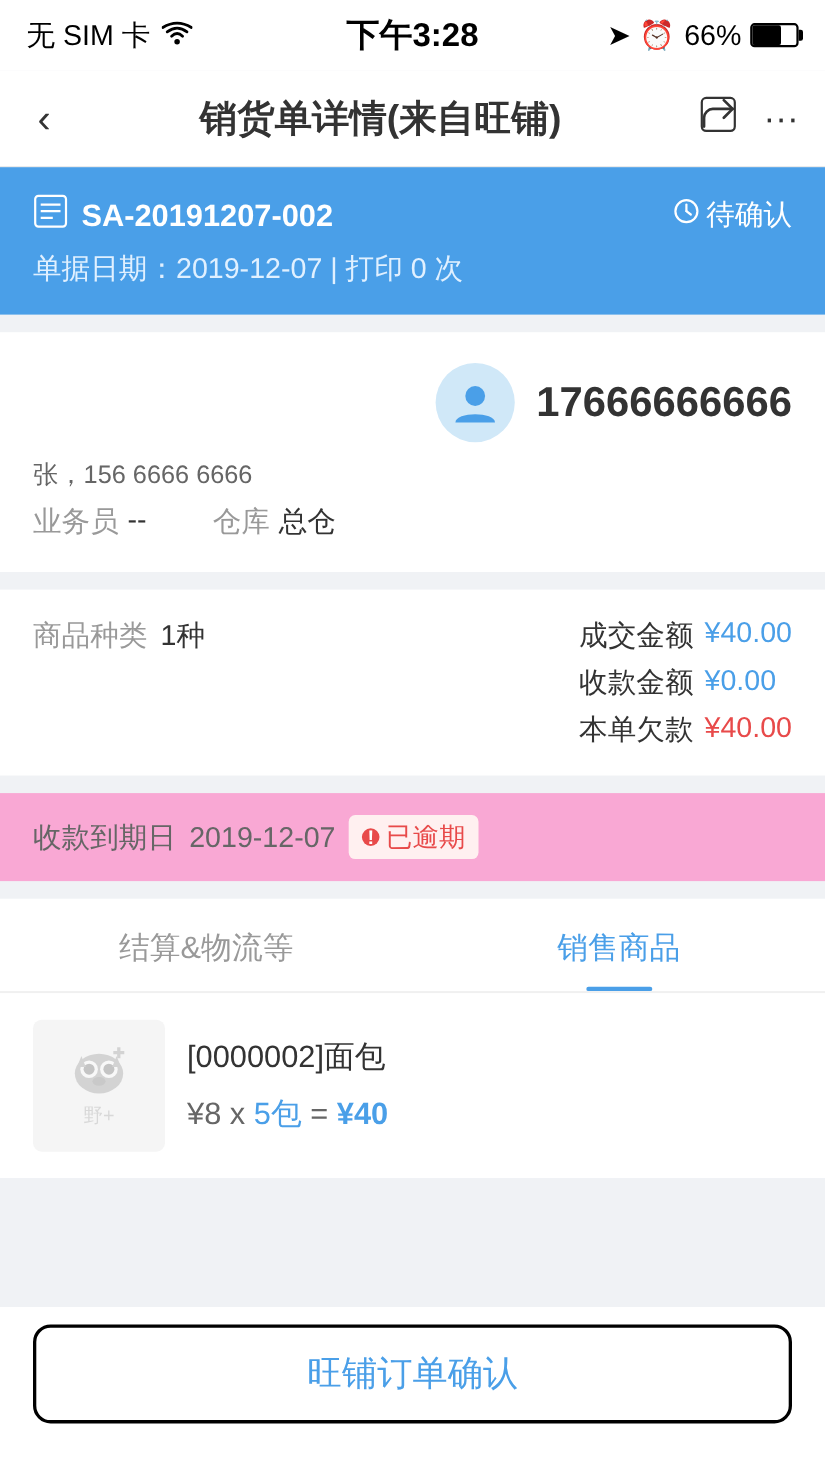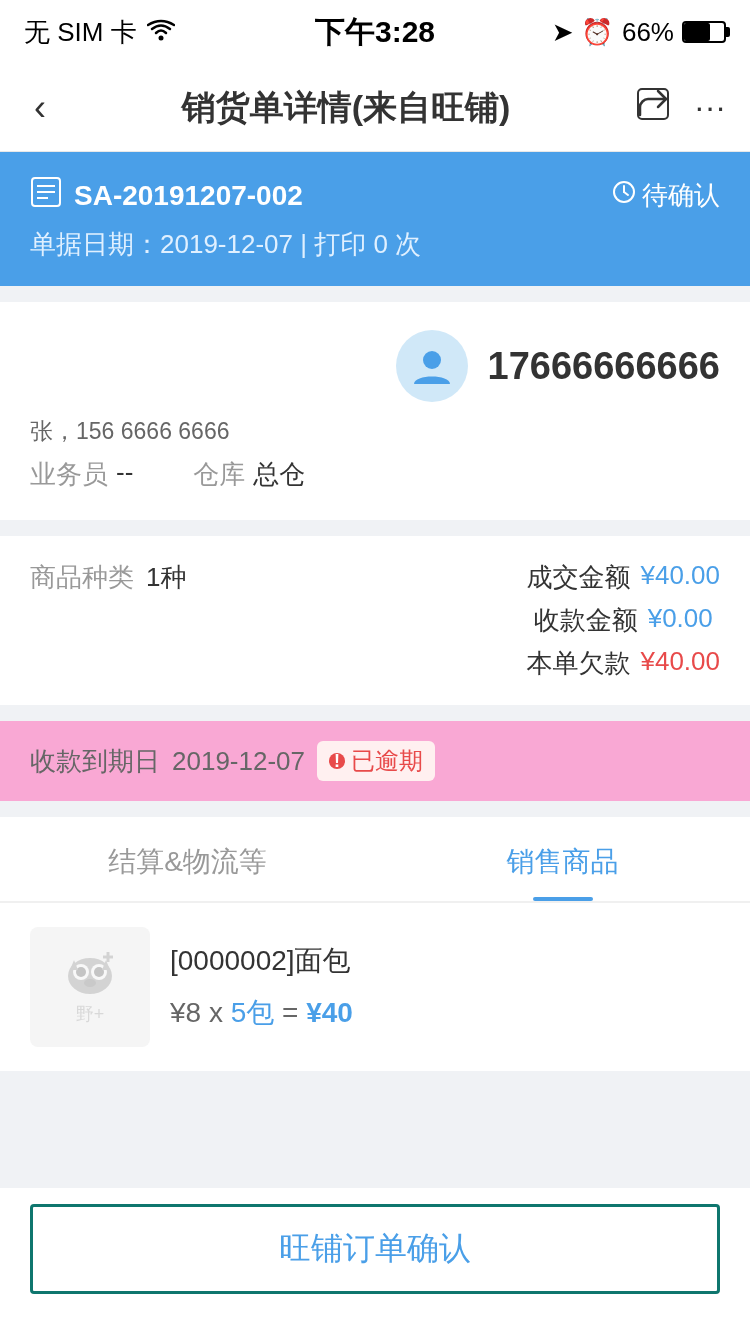--- a/index.html
+++ b/index.html
@@ -197,21 +197,21 @@
       display: flex;
       flex-direction: column;
       gap: 8px;
       font-size: 26px;
       color: #333;
     }
     .summary-label { color: #999; }
     .summary-right {
       display: flex;
       flex-direction: column;
-      align-items: center;
+      align-items: flex-start;
       gap: 8px;
       font-size: 26px;
     }
     .amount-row {
       display: flex;
       gap: 10px;
     }
     .amount-label { color: #333; }
     .amount-value-blue { color: #4a9fe8; font-weight: 500; }
     .amount-value-red { color: #e84a4a; font-weight: 500; }
@@ -338,26 +338,26 @@
       position: fixed;
       bottom: 0;
       left: 0;
       width: 750px;
       padding: 16px 30px 40px;
       background: #fff;
     }
     .confirm-btn {
       width: 100%;
       height: 90px;
-      border: 3px solid #0f766e;
+      border: 3px solid #000000;
       background: #fff;
       color: #4a9fe8;
       font-size: 32px;
       font-weight: 500;
-      border-radius: 4px;
+      border-radius: 16px;
       cursor: pointer;
       display: flex;
       align-items: center;
       justify-content: center;
     }
   </style>
 </head>
 <body>
 
 <div class="status-bar">

